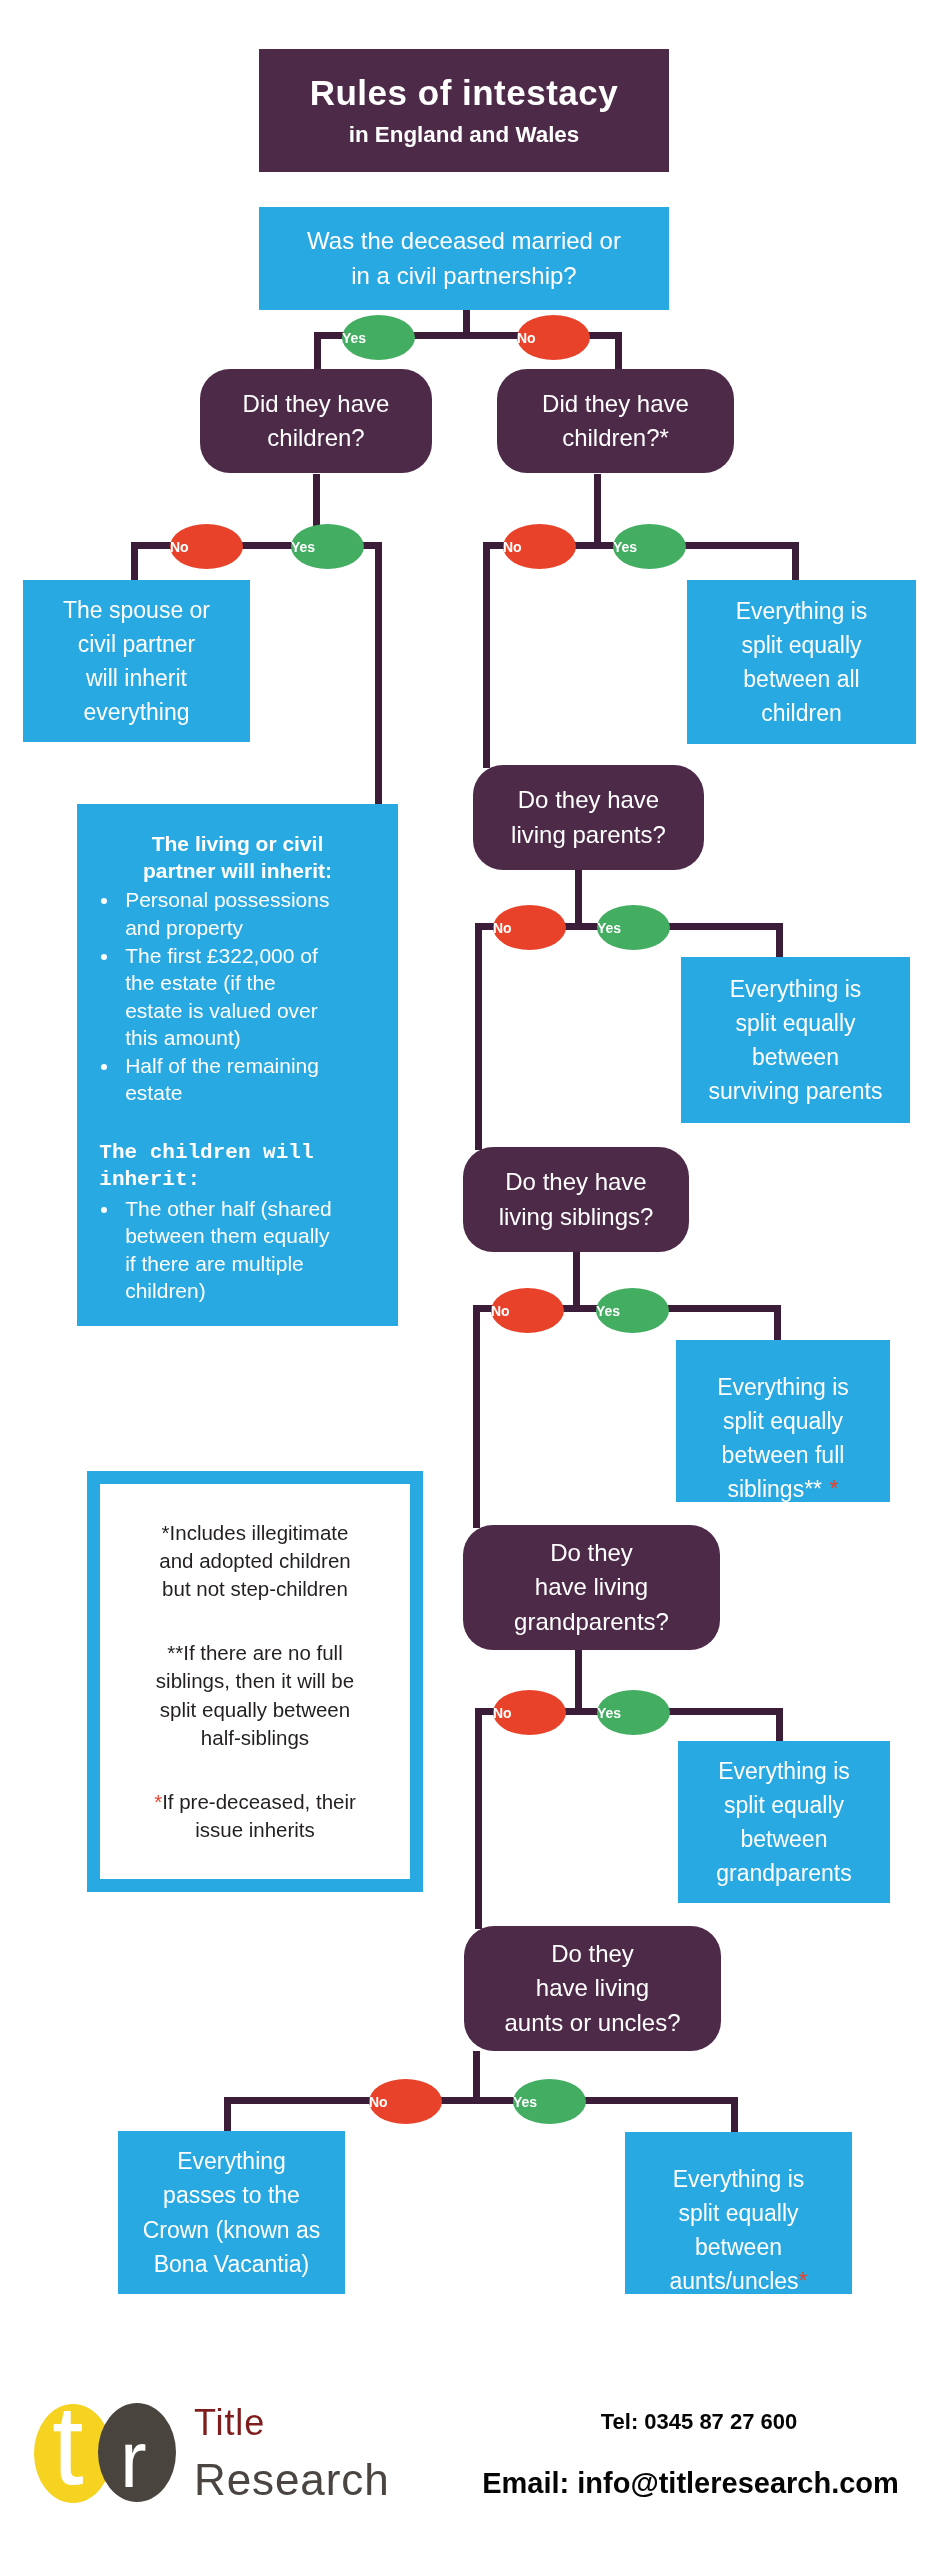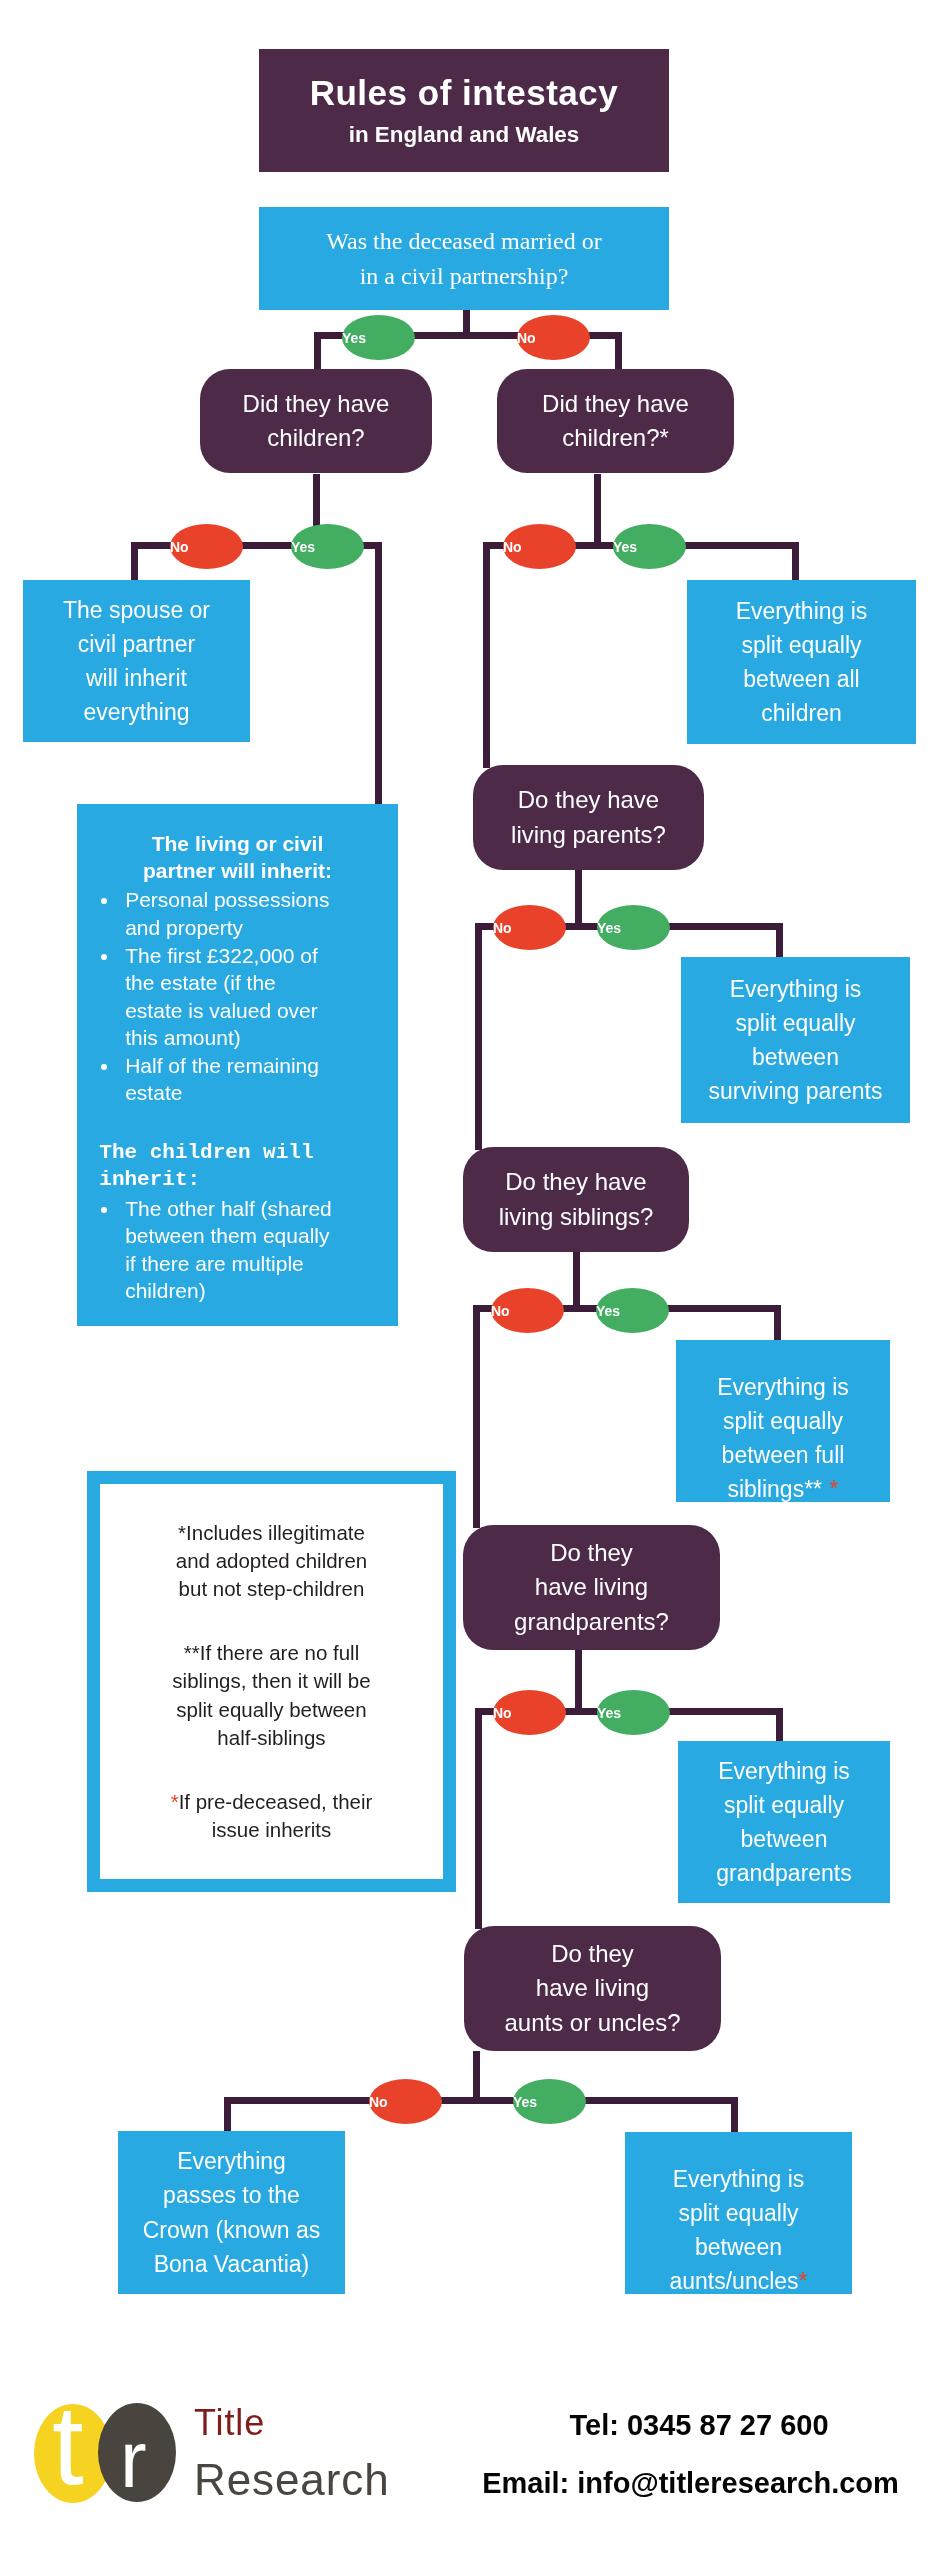--- a/index.html
+++ b/index.html
@@ -21,54 +21,54 @@
   .title-main{font-size:35px;font-weight:bold;letter-spacing:0.5px;}
   .title-sub{font-size:22.4px;font-weight:bold;}
   .red-star{color:#e8432a;}
   .star-gap{margin-left:7.5px;}
   .detail{position:absolute;left:77px;top:804px;width:321px;height:522px;background:#29a9e1;color:#fff;
           box-sizing:border-box;padding:26px 18.6px 18.6px 18.6px;font-size:21px;line-height:1.3;z-index:2;}
   .detail .h{font-weight:bold;text-align:center;white-space:pre-line;margin:0 0 1.9px 0;}
   .detail .h2{font-weight:bold;text-align:left;margin:32px 0 1.9px 3.7px;white-space:pre-line;font-family:Liberation Mono, monospace;}
   .detail ul{margin:1.9px 0 0 0;padding-left:24px;text-align:left;list-style:disc;}
   .detail li{white-space:pre-line;margin:0 0 0.9px 0;padding-left:5.6px;}
-  .footnote{position:absolute;left:87px;top:1471px;width:369px;height:421px;background:#29a9e1;
+  .footnote{position:absolute;left:87px;top:1471px;width:336px;height:421px;background:#29a9e1;
             box-sizing:border-box;padding:13px;z-index:2;}
   .footnote-inner{background:#ffffff;width:100%;height:100%;display:flex;flex-direction:column;
             align-items:center;justify-content:center;color:#231f20;font-size:20.5px;line-height:1.38;
             text-align:center;}
   .footnote-inner p{margin:17.7px 0;white-space:pre-line;}
   .logo-ellipse{position:absolute;border-radius:50%;}
   .logo-yellow{left:34px;top:2404px;width:78px;height:99px;background:#f5d320;z-index:1;}
   .logo-dark{left:98px;top:2403px;width:78px;height:99px;background:#4a443e;z-index:2;}
   .logo-t{position:absolute;left:52px;top:2396px;font-size:114px;line-height:97px;color:#ffffff;z-index:3;}
   .logo-r{position:absolute;left:120px;top:2424px;font-size:80px;line-height:71px;color:#ffffff;z-index:3;}
   .brand1{position:absolute;left:194px;top:2405px;font-size:36px;line-height:1;color:#7f1d1d;letter-spacing:0.9px;}
   .brand2{position:absolute;left:194px;top:2458px;font-size:44px;line-height:1;color:#4a4540;letter-spacing:0.9px;}
-  .contact-tel{position:absolute;left:466px;top:2409px;width:466px;text-align:center;font-size:29px;
+  .contact-tel{position:absolute;left:466px;top:2409px;width:466px;text-align:center;font-size:22px;
                font-weight:bold;color:#050505;}
   .contact-email{position:absolute;left:448px;top:2467px;width:485px;text-align:center;font-size:29px;
                font-weight:bold;color:#050505;}
 </style>
 </head>
 <body>
 
 <div class="canvas">
 
   <div class="title-box">
     <div class="title-main">Rules of intestacy</div>
     <div class="title-sub">in England and Wales</div>
   </div>
 
   <div class="line" style="left:463px;top:309px;width:6.5px;height:30px;"></div>
   <div class="line" style="left:314px;top:332px;width:308px;height:6.5px;"></div>
   <div class="line" style="left:314px;top:332px;width:6.5px;height:39px;"></div>
   <div class="line" style="left:615px;top:332px;width:6.5px;height:39px;"></div>
 
-  <div class="box blue qbox" style="left:259px;top:207px;width:410px;height:103px;font-family:Liberation Serif, serif;">
+  <div class="box blue qbox" style="left:259px;top:207px;width:410px;height:103px;">
     <div class="txt">Was the deceased married or
 in a civil partnership?</div>
   </div>
 
   <div class="oval oval-yes" style="left:342px;top:315px;">
       <span>Yes</span>
     </div>
   <div class="oval oval-no" style="left:517px;top:315px;">
       <span>No</span>
     </div>

